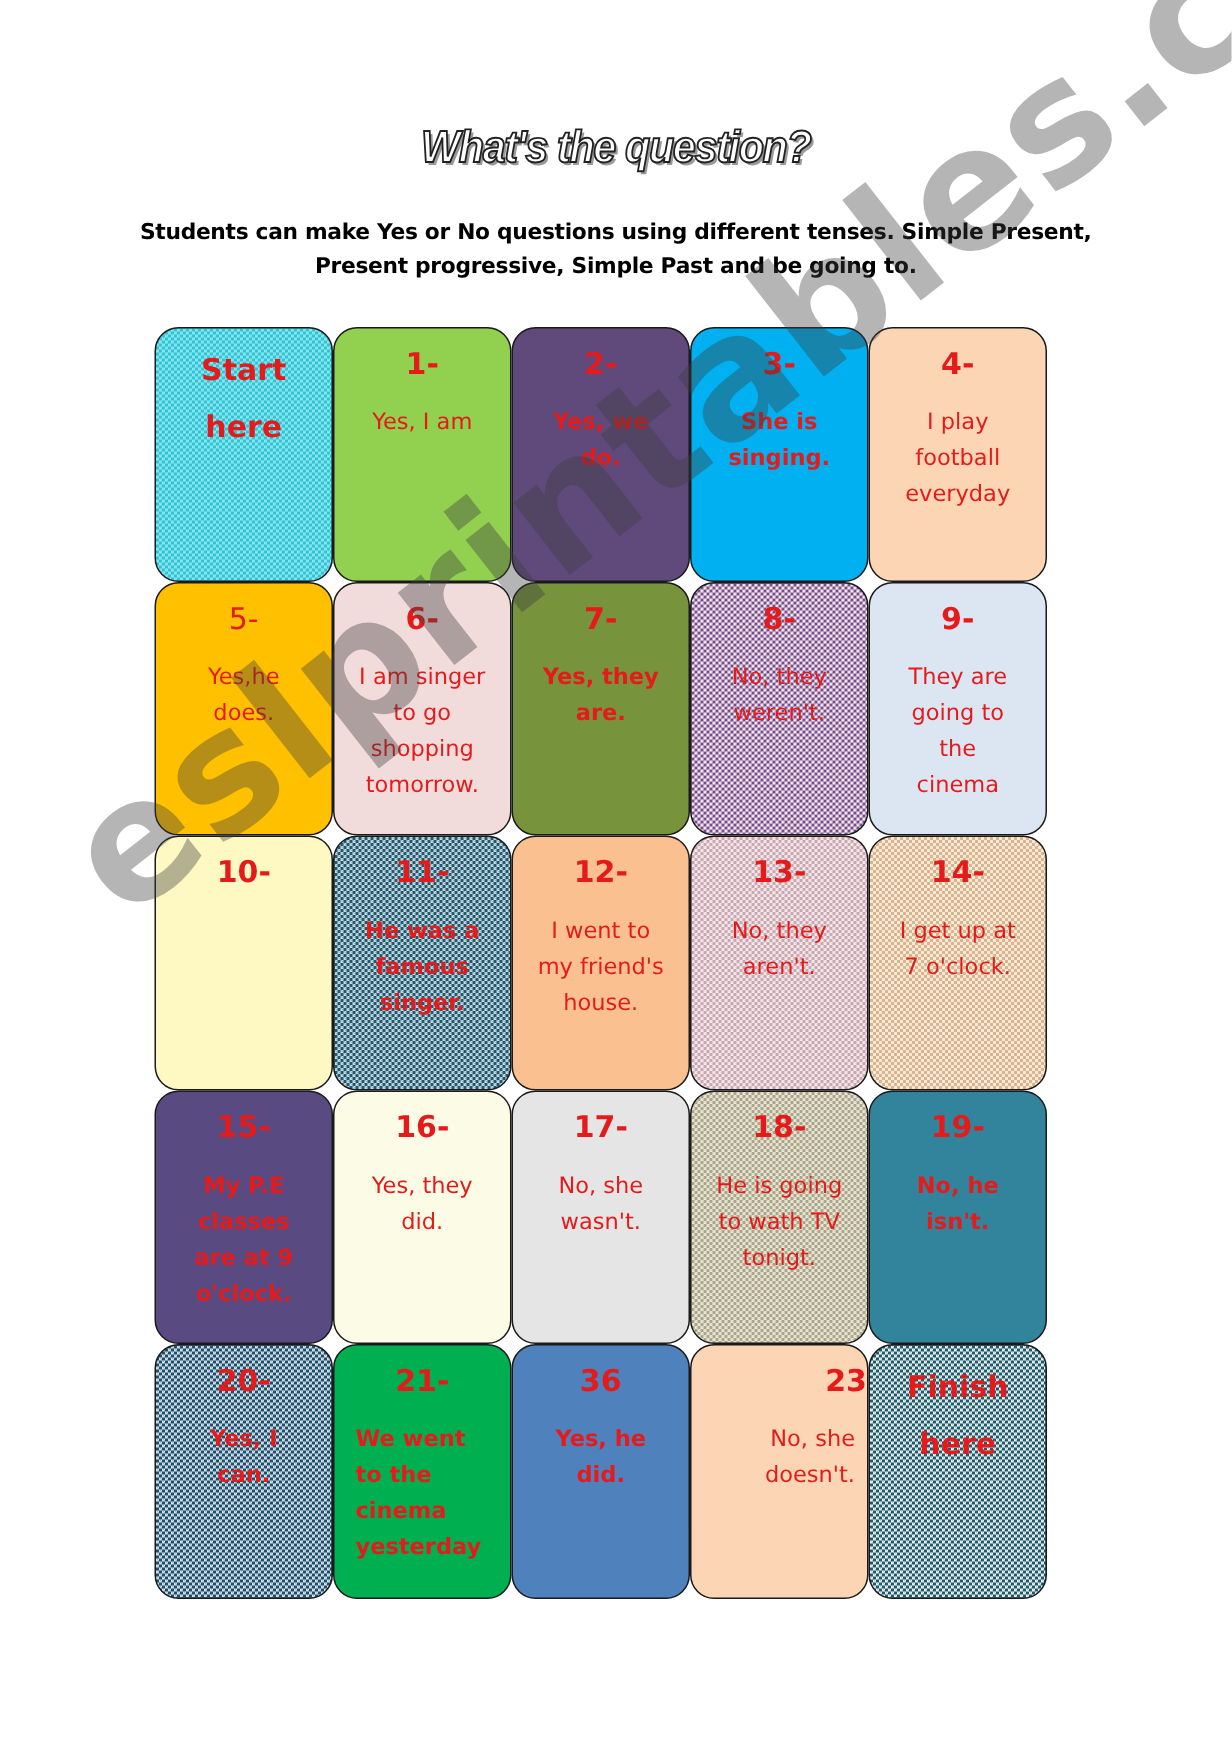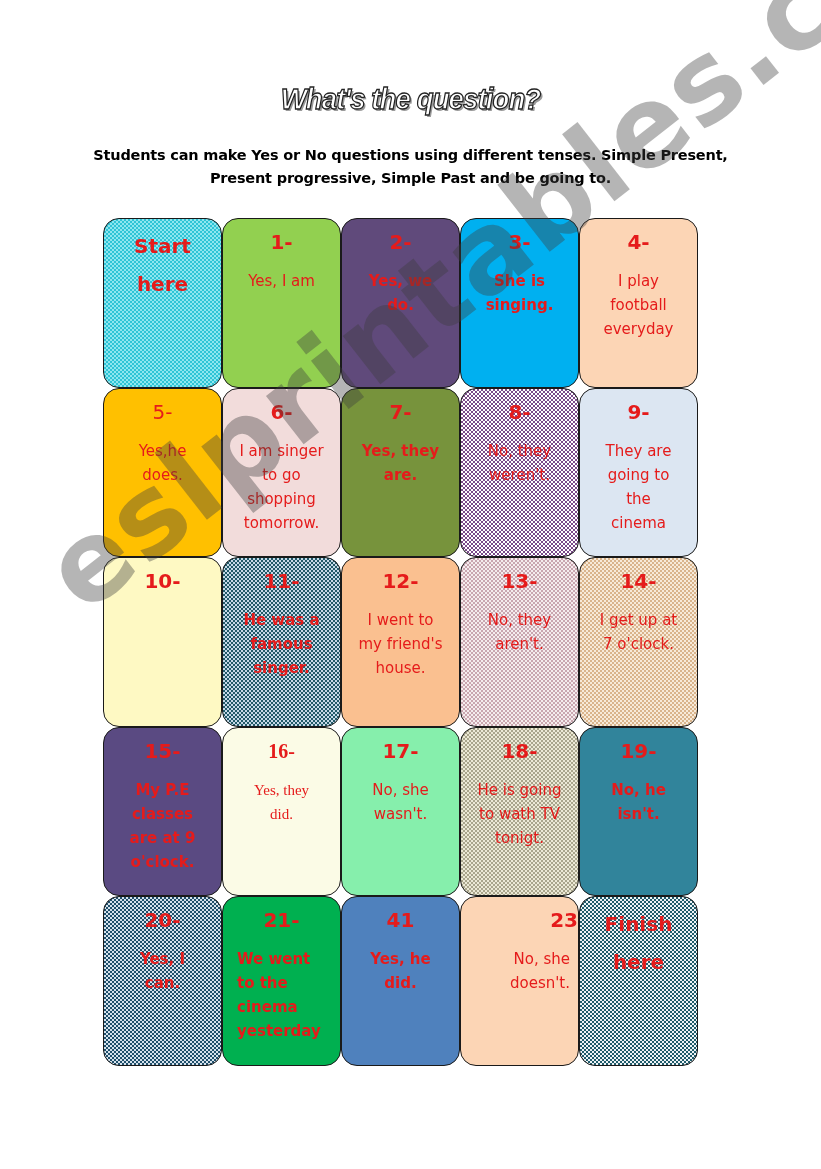--- a/index.html
+++ b/index.html
@@ -138,26 +138,26 @@
       <span class="txt">I get up at
 7 o'clock.</span>
     </div>
     <div class="cell" style="background: rgb(90, 74, 130);">
       <span class="num">15-</span>
       <span class="txt bold">My P.E
 classes
 are at 9
 o'clock.</span>
     </div>
-    <div class="cell" style="background: rgb(251, 251, 230); font-family: Liberation Serif, serif;">
+    <div class="cell" style="background: rgb(251, 251, 230);">
       <span class="num">16-</span>
       <span class="txt">Yes, they
 did.</span>
     </div>
-    <div class="cell" style="background: #86efac;">
+    <div class="cell" style="background: #e5e5e5;">
       <span class="num">17-</span>
       <span class="txt">No, she
 wasn't.</span>
     </div>
     <div class="cell pat" style="background-color: rgb(169, 165, 140); background-image: linear-gradient(45deg, rgb(236, 233, 214) 25%, transparent 25%, transparent 75%, rgb(236, 233, 214) 75%), linear-gradient(45deg, rgb(236, 233, 214) 25%, transparent 25%, transparent 75%, rgb(236, 233, 214) 75%); background-position: 0px 0px, 2px 2px;">
       <span class="num">18-</span>
       <span class="txt">He is going
 to wath TV
 tonigt.</span>
     </div>
@@ -172,21 +172,21 @@
 can.</span>
     </div>
     <div class="cell" style="background: rgb(0, 176, 80);">
       <span class="num">21-</span>
       <span class="txt bold" style="text-align: left; margin-left: 14px;">We went
 to the
 cinema
 yesterday</span>
     </div>
     <div class="cell" style="background: rgb(79, 129, 189);">
-      <span class="num">41</span>
+      <span class="num">36</span>
       <span class="txt bold">Yes, he
 did.</span>
     </div>
     <div class="cell" style="background: rgb(252, 213, 181); text-align: right;">
       <span class="num">23</span>
       <span class="txt">No, she
 doesn't.</span>
     </div>
     <div class="cell pat" style="background-color: rgb(31, 90, 106); background-image: linear-gradient(45deg, rgb(238, 244, 246) 25%, transparent 25%, transparent 75%, rgb(238, 244, 246) 75%), linear-gradient(45deg, rgb(238, 244, 246) 25%, transparent 25%, transparent 75%, rgb(238, 244, 246) 75%); background-position: 0px 0px, 2px 2px;">
       <span class="big finish">Finish

